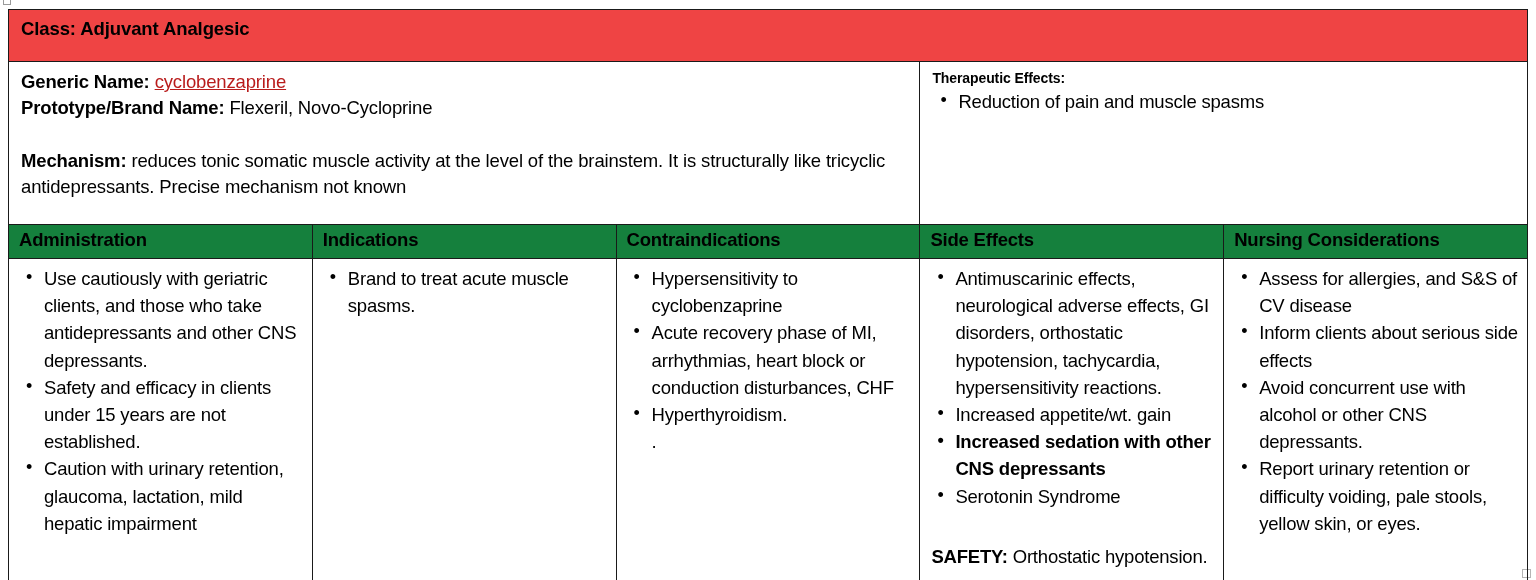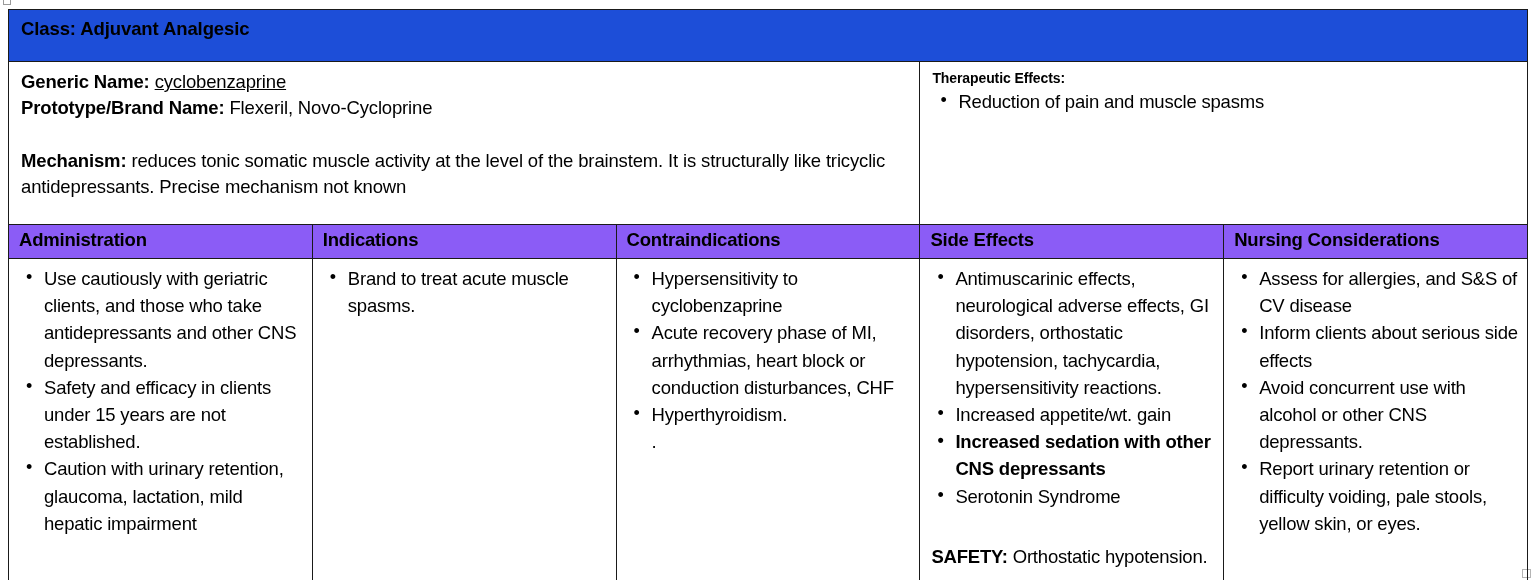--- a/index.html
+++ b/index.html
@@ -54,21 +54,21 @@
     border: 1.6px solid #1a1a1a;
   }
   table.drug-card td {
     border: 1.4px solid #1a1a1a;
     vertical-align: top;
     padding: 0;
   }
 
   
   .class-cell {
-    background: #1d4ed8;
+    background: #ef4444;
     height: 38px;
     padding: 7px 12px 6px 12px !important;
   }
   .class-title {
     font-size: 18.5px;
     font-weight: bold;
     letter-spacing: -0.1px;
     line-height: 1.25;
   }
 
@@ -79,35 +79,35 @@
   }
   .info-line {
     font-size: 18.5px;
     line-height: 1.38;
     letter-spacing: -0.15px;
     white-space: nowrap;
   }
   .info-line.wrap { white-space: normal; }
   .lbl { font-weight: bold; }
   .drug-link {
-    color: #000000;
+    color: #b91c1c;
     text-decoration: underline;
   }
   .gap-block { height: 28px; }
 
   .te-heading {
     font-size: 14px;
     font-weight: bold;
     letter-spacing: -0.1px;
     line-height: 1.35;
   }
 
   
   .colhdr-cell {
-    background: #8b5cf6;
+    background: #15803d;
     padding: 3px 10px 4px 10px !important;
     height: 26px;
   }
   .colhdr {
     font-size: 18.5px;
     font-weight: bold;
     letter-spacing: -0.2px;
     line-height: 1.25;
   }
 

